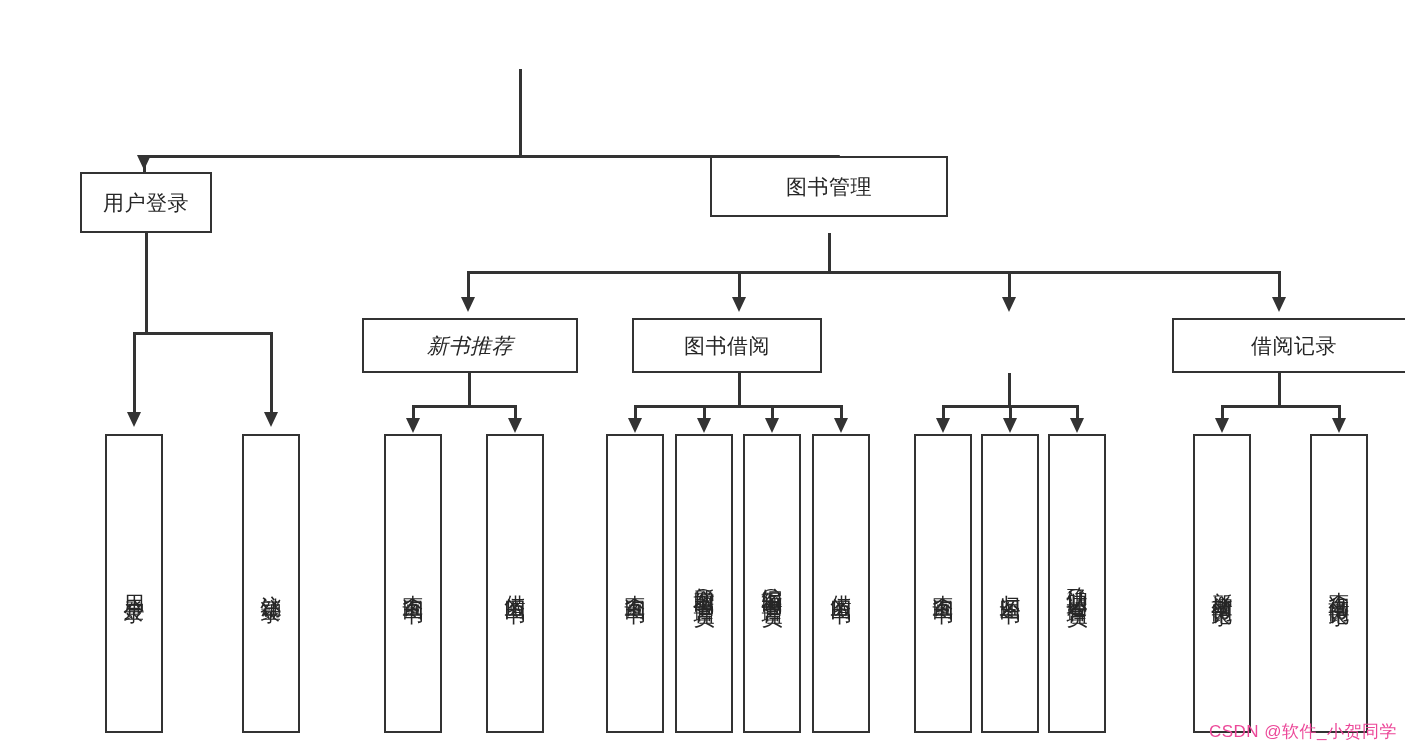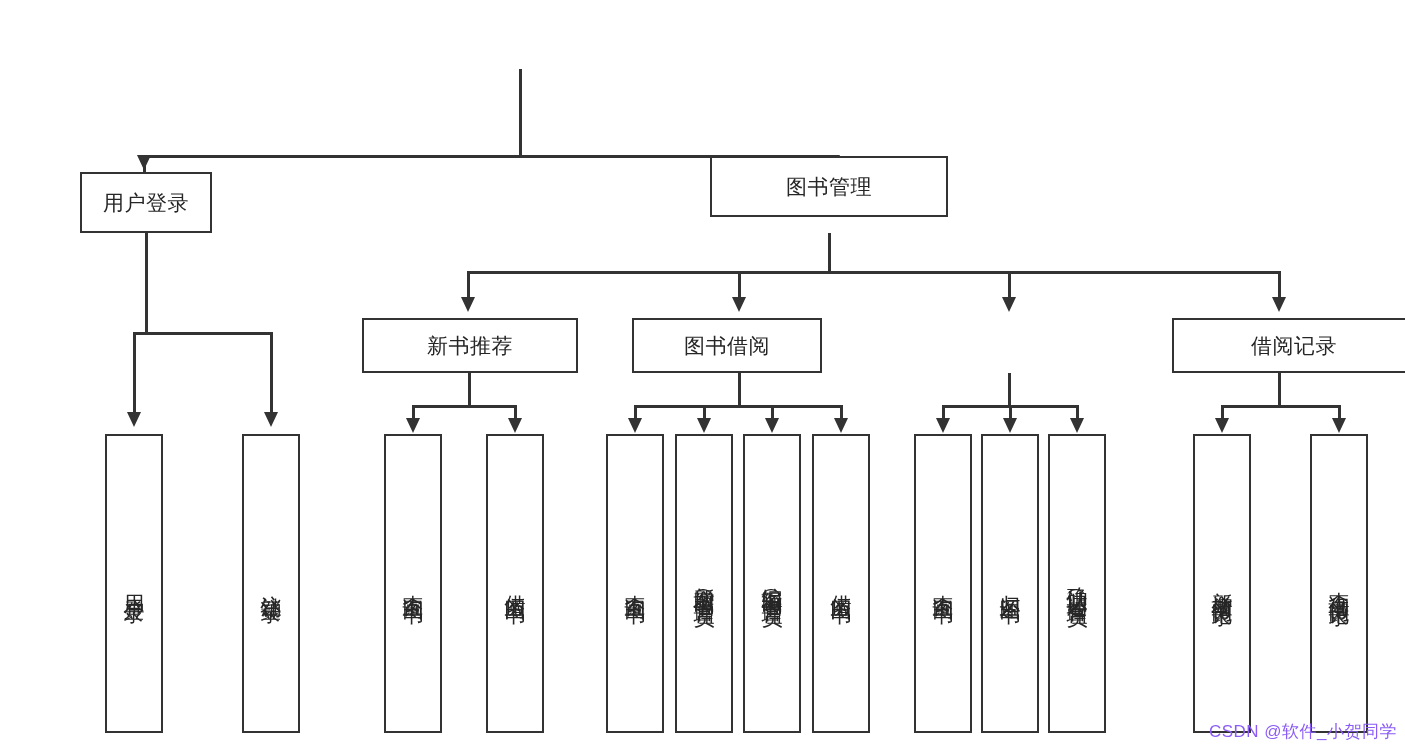--- a/index.html
+++ b/index.html
@@ -60,21 +60,21 @@
     height: 0;
     border-left: 7px solid transparent;
     border-right: 7px solid transparent;
     border-top: 15px solid #333333;
   }
   #watermark {
     position: absolute;
     right: 8px;
     bottom: 4px;
     font-size: 17px;
-    color: #8b5cf6;
+    color: #ec4899;
     letter-spacing: 0.5px;
     white-space: nowrap;
     font-family: "Liberation Sans", "DejaVu Sans", sans-serif;
   }
 </style>
 </head>
 <body>
 
 <div id="canvas">
 
@@ -109,21 +109,21 @@
   <div class="conn hline" style="left:467px; top:271px; width:811px; height:3px;"></div>
   <div class="conn vline" style="left:467px; top:271px; width:3px; height:28px;"></div>
   <div class="arrow" style="left:461px; top:297px;"></div>
   <div class="conn vline" style="left:738px; top:271px; width:3px; height:28px;"></div>
   <div class="arrow" style="left:732px; top:297px;"></div>
   <div class="conn vline" style="left:1008px; top:271px; width:3px; height:28px;"></div>
   <div class="arrow" style="left:1002px; top:297px;"></div>
   <div class="conn vline" style="left:1278px; top:271px; width:3px; height:28px;"></div>
   <div class="arrow" style="left:1272px; top:297px;"></div>
 
-  <div class="node horiz" style="left:362px; top:318px; width:216px; height:55px;">
+  <div class="node horiz" style="left:362px; top:318px; width:216px; height:55px;font-style:italic;">
     <span>新书推荐</span>
   </div>
   <div class="node horiz" style="left:632px; top:318px; width:190px; height:55px;">
     <span>图书借阅</span>
   </div>
   <div class="node horiz" style="left:1172px; top:318px; width:244px; height:55px;text-align:right;">
     <span>借阅记录</span>
   </div>
 
   <div class="conn vline" style="left:468px; top:373px; width:3px; height:34px;"></div>

